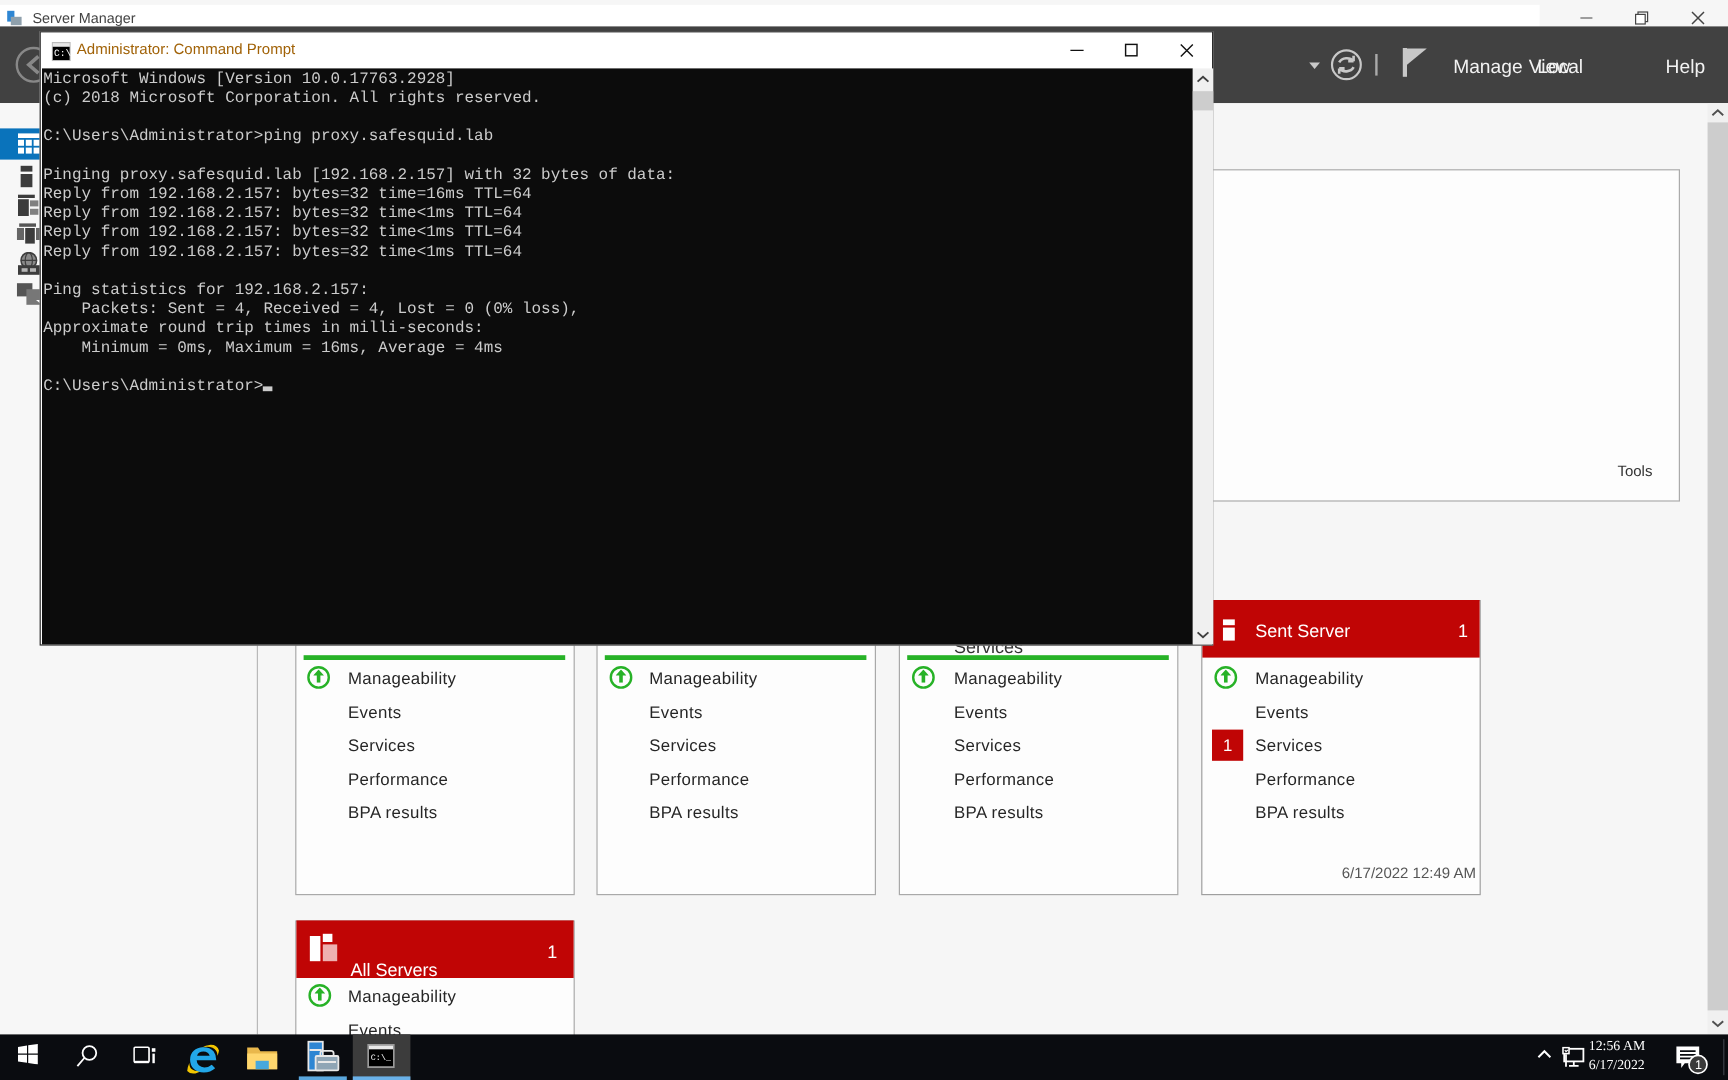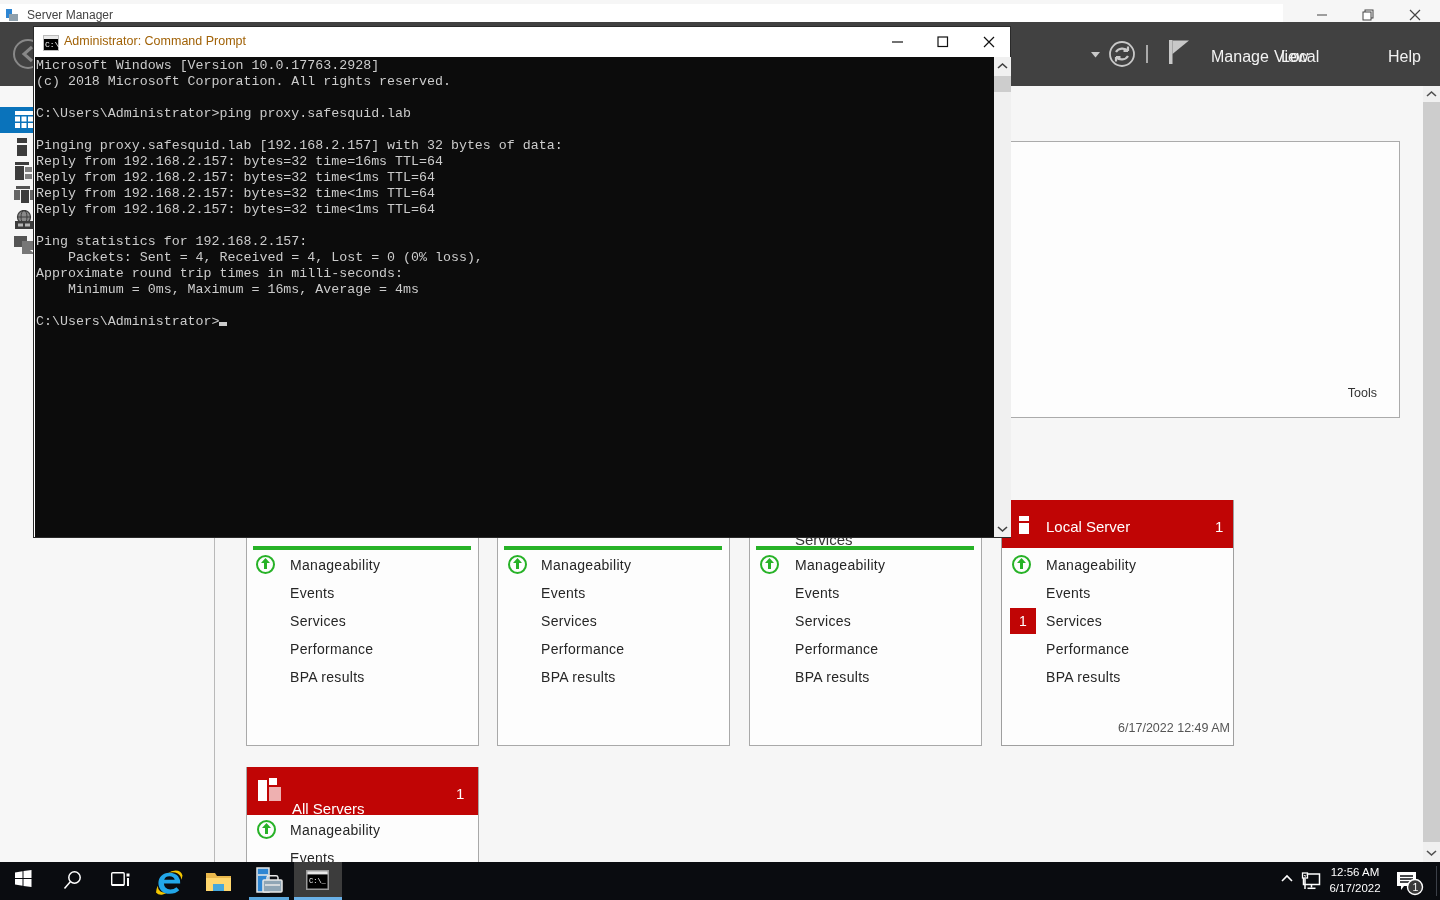--- a/index.html
+++ b/index.html
@@ -15,21 +15,21 @@
 .gline { position:absolute; height:4px; background:#27b227; }
 .rowtext { position:absolute; font-size:14px; letter-spacing:0.3px; color:#262626; white-space:nowrap; }
 .gicon { position:absolute; width:19px; height:19px; border:2.5px solid #27b227; border-radius:50%; }
 .garrow { position:absolute; left:2.5px; top:1px; width:9px; height:11px; }
 .redhead { position:absolute; background:#c00505; }
 .htext { position:absolute; font-size:15px; color:#fff; white-space:nowrap; }
 #cmd { left:33px; top:26px; width:978px; height:512px; background:#fff; border:1px solid #2a2a2a; z-index:50; }
 #cmdtext { left:1px; top:30px; width:959px; height:480px; background:#0c0c0c; position:absolute; }
 #cmdtext pre { position:absolute; left:1px; top:1px; font-family:"Liberation Mono", monospace; font-size:13.3px; line-height:16px; color:#cccccc; }
 #taskbar { left:0; top:862px; width:1440px; height:38px; background:#0a0c10; z-index:60; }
-.tray { color:#fff; font-size:11.5px; text-align:center; position:absolute; }
+.tray { color:#fff; font-size:11.5px; position:absolute;font-family:Liberation Serif, serif; }
 </style>
 </head>
 <body>
 
 <div class="abs" id="smtitle">
   <svg class="abs" style="left:5px;top:4px" width="14" height="14">
       <rect x="1" y="1" width="6" height="9" fill="#2e86d3"></rect>
       <rect x="4" y="6" width="9" height="7" fill="#8fa0ac"></rect>
     </svg>
   <div class="abs" style="left:27px;top:4px;font-size:12px;color:#444">Server Manager</div>
@@ -117,21 +117,21 @@
   <div class="gline" style="left:253px;top:460px;width:218px"></div>
   <div class="gline" style="left:504px;top:460px;width:218px"></div>
   <div class="gline" style="left:756px;top:460px;width:218px"></div>
 
   <div class="tile" style="left:1001px;top:414px;width:233px;height:246px;border-color:#9f9f9f"></div>
   <div class="redhead" style="left:1002px;top:414px;width:231px;height:48px"></div>
   <svg class="abs" style="left:1019px;top:430px" width="12" height="18">
       <rect x="0" y="0" width="10" height="5" fill="#fff"></rect>
       <rect x="0" y="7" width="10" height="11" fill="#fff"></rect>
     </svg>
-  <div class="htext" style="left:1046px;top:432px">Local Server</div>
+  <div class="htext" style="left:1046px;top:432px">Sent Server</div>
   <div class="htext" style="left:1215px;top:432px">1</div>
   <div class="abs" style="left:1010px;top:522px;width:26px;height:26px;background:#c00505;color:#fff;font-size:14px;text-align:center;line-height:26px">1</div>
   <div class="abs" style="right:210px;top:635px;font-size:12.5px;color:#555">6/17/2022 12:49 AM</div>
 
   <div class="tile" style="left:246px;top:681px;width:233px;height:219px"></div>
   <div class="redhead" style="left:247px;top:681px;width:231px;height:48px"></div>
   <svg class="abs" style="left:258px;top:692px" width="28" height="26">
     <rect x="0" y="2" width="9" height="21" fill="#fff"></rect>
     <rect x="11" y="0" width="8" height="7" fill="#fff"></rect>
     <rect x="11" y="9" width="12" height="14" fill="#eeb0b0"></rect>

